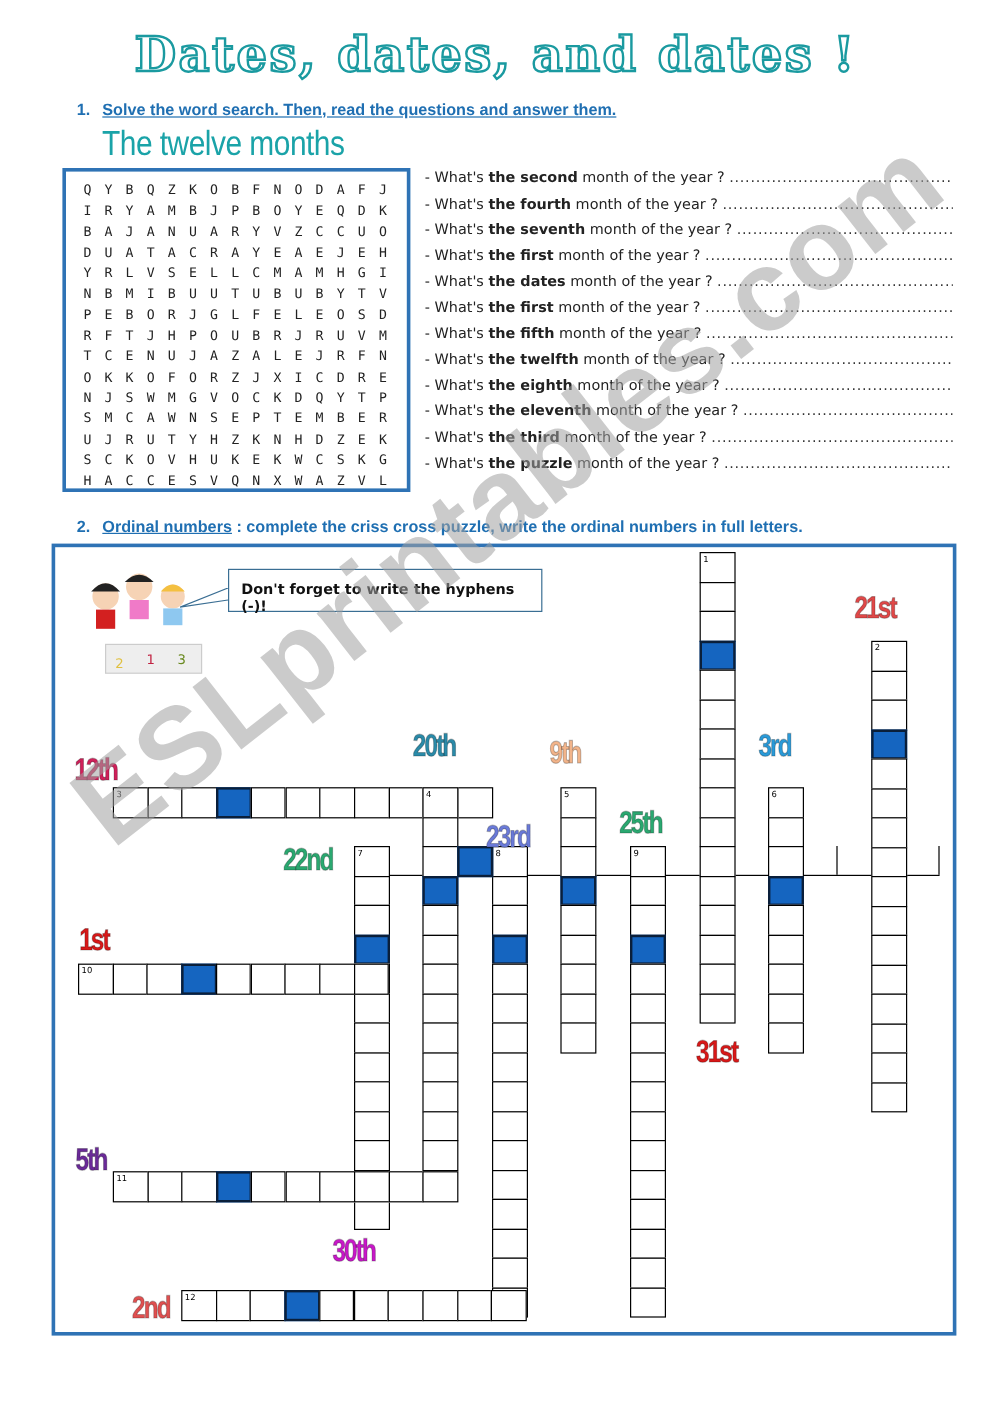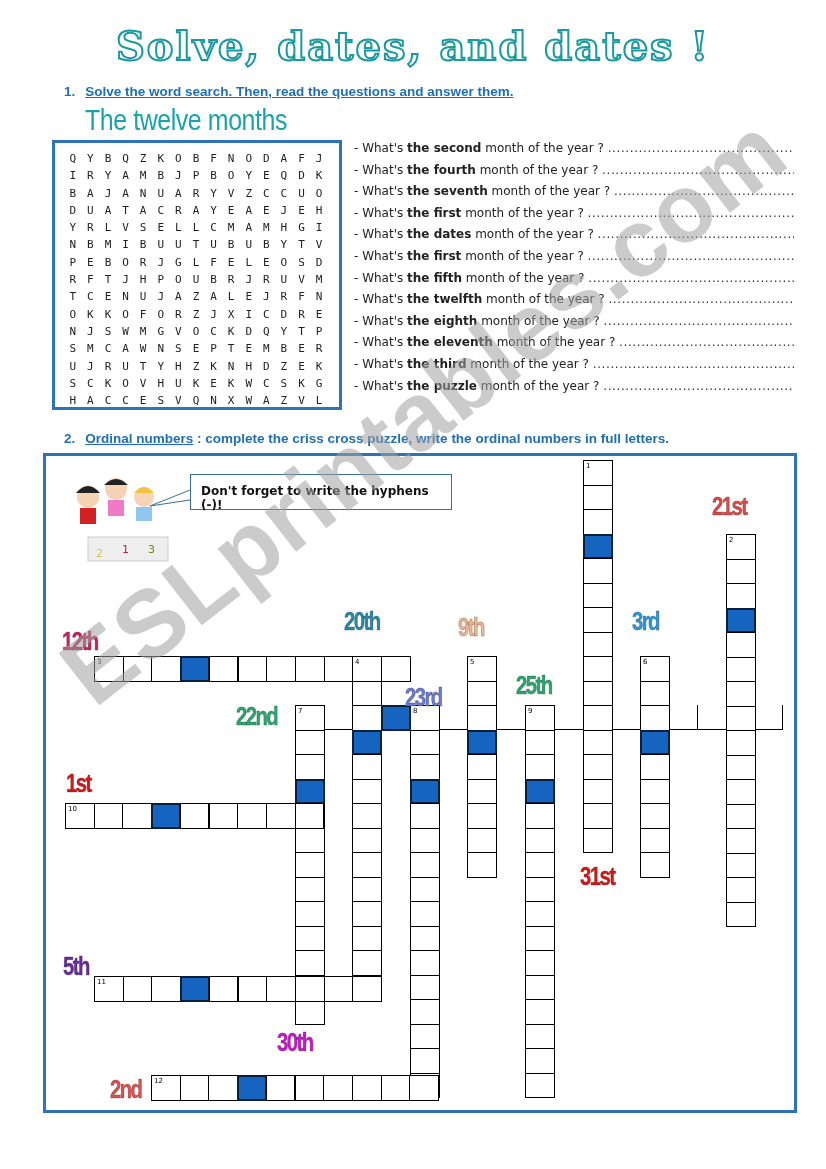--- a/index.html
+++ b/index.html
@@ -24,21 +24,21 @@
   .cell.blue { background:#1565c0; border:2px solid #0a1f3a; }
   .cell .n { position:absolute; left:2px; top:1px; font-size:7px; font-family:"DejaVu Sans", sans-serif; color:#000; }
   .ord { position:absolute; font-family:"Liberation Sans", sans-serif; font-weight:bold; font-size:26px; letter-spacing:-2px; transform:scaleX(0.78); transform-origin:left top; -webkit-text-stroke:1px rgba(0,0,0,0.25); }
   .hline { position:absolute; height:1px; background:#000; }
   .vline { position:absolute; width:1px; background:#000; }
   .wm { left:40px; top:640px; font-family:"Liberation Sans", sans-serif; font-weight:bold; font-size:96px; color:rgba(160,160,160,0.55); transform:rotate(-38deg); transform-origin:left top; white-space:nowrap; pointer-events:none; letter-spacing:1px; }
 </style>
 </head>
 <body>
 
-<div class="abs title">Solve, dates, and dates !</div>
+<div class="abs title">Dates, dates, and dates !</div>
 
 <div class="abs sec-head" style="left:64px; top:84px;">
   <span class="num">1.</span><span class="u">Solve the word search. Then, read the questions and answer them.</span>
 </div>
 
 <div class="abs subtitle">The twelve months</div>
 
 <div class="abs ws-box">
   <div class="ws-grid" id="ws-grid">
       <span>Q</span>

